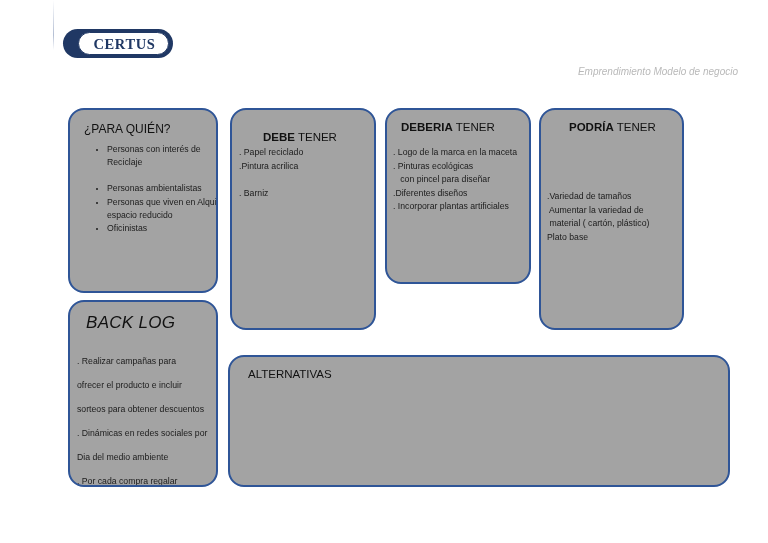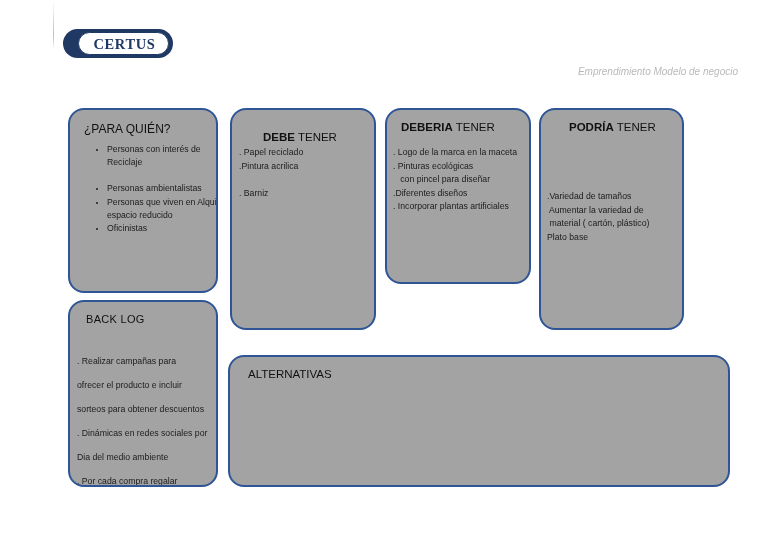--- a/index.html
+++ b/index.html
@@ -137,21 +137,21 @@
   #box-should .card-title { left: 14px; top: 11px; }
   #box-should .body-text { left: 6px; top: 36px; }
 
   
   #box-could { left: 539px; top: 108px; width: 145px; height: 222px; }
   #box-could .card-title { left: 0; top: 11px; margin-left: 28px; }
   #box-could .body-text { left: 6px; top: 36px; margin-top: 44px; }
 
   
   #box-backlog { left: 68px; top: 300px; width: 150px; height: 187px; }
-  #box-backlog .card-title { left: 16px; top: 11px; font-size: 11px; letter-spacing: 0.3px; }
+  #box-backlog .card-title { left: 16px; top: 11px; font-size: 17px; letter-spacing: 0.3px; font-style: italic; }
   #box-backlog .body-text {
     left: 7px; top: 47px;
     line-height: 24px;
     font-size: 8.7px;
   }
 
   
   #box-alt { left: 228px; top: 355px; width: 502px; height: 132px; }
   #box-alt .card-title { left: 18px; top: 11px; }
   #box-alt .body-text { left: 22px; top: 38px; font-size: 8.7px; }

